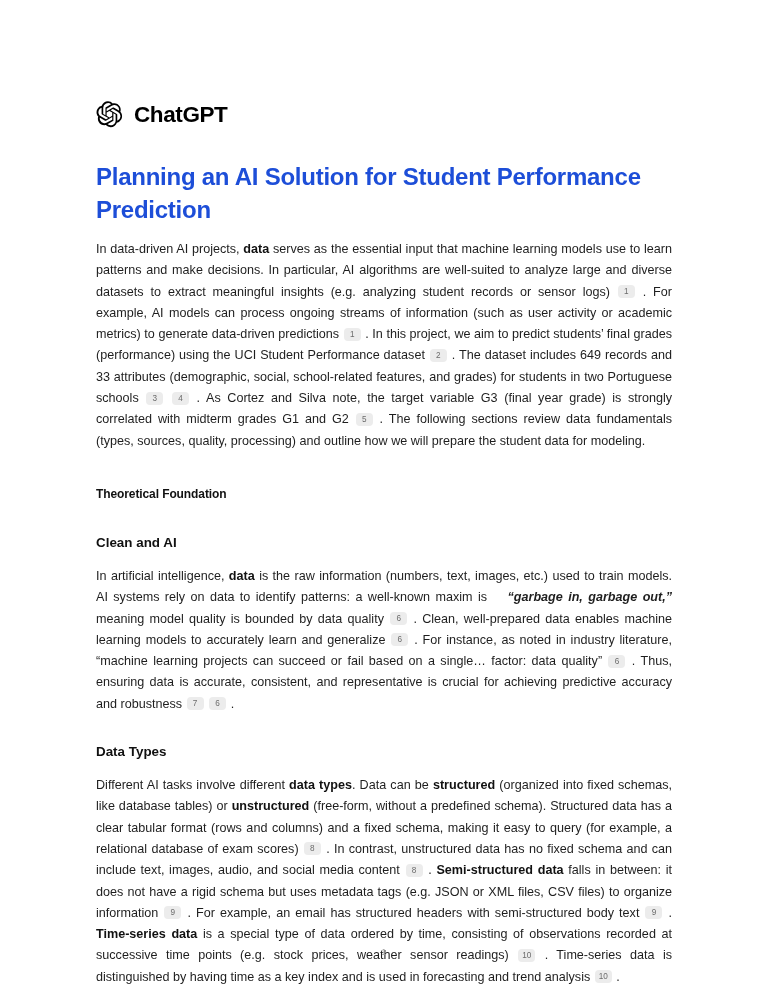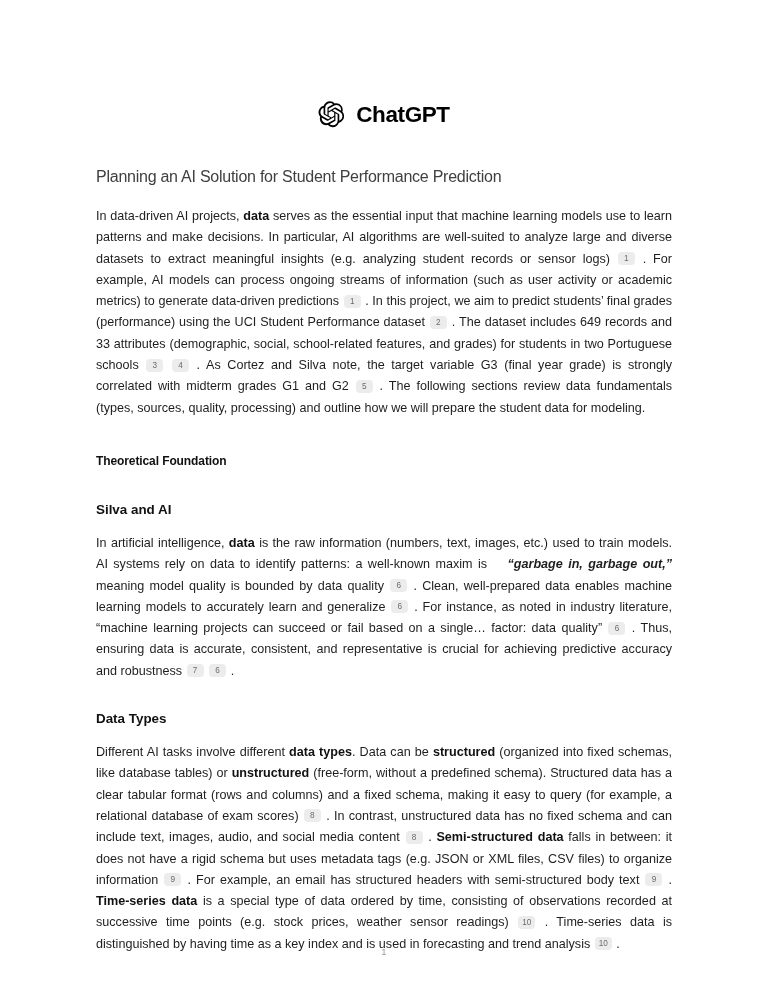--- a/index.html
+++ b/index.html
@@ -26,44 +26,43 @@
     padding: 0 96px;
   }
 
   
   .brand {
     display: flex;
     align-items: center;
     gap: 9px;
     padding-top: 96px;
     height: 36px;
-    justify-content: center;
   }
   .brand-mark {
     width: 29px;
     height: 29px;
     flex: 0 0 29px;
     display: block;
   }
   .brand-name {
     font-size: 22.5px;
     font-weight: 700;
     letter-spacing: -0.4px;
     color: #000000;
     line-height: 1;
     position: relative;
     top: 1px;
   }
 
   
   h1.doc-title {
-    font-size: 16px;
+    font-size: 24px;
     line-height: 33px;
-    font-weight: 400;
-    color: #404040;
+    font-weight: 700;
+    color: #1d4ed8;
     letter-spacing: -0.25px;
     margin: 28px 0 0 0;
     max-width: 580px;
   }
   h2.section-title {
     font-size: 12px;
     line-height: 24px;
     font-weight: 700;
     color: #111111;
     letter-spacing: -0.1px;
@@ -133,21 +132,21 @@
     </svg>
     <span class="brand-name">ChatGPT</span>
   </div>
 
   <h1 class="doc-title">Planning an AI Solution for Student Performance Prediction</h1>
 
   <p class="body"><span>In data-driven AI projects, </span><b>data</b><span> serves as the essential input that machine learning models use to learn patterns and make decisions. In particular, AI algorithms are well-suited to analyze large and diverse datasets to extract meaningful insights (e.g. analyzing student records or sensor logs)</span> <a class="cite">1</a> <span>. For example, AI models can process ongoing streams of information (such as user activity or academic metrics) to generate data-driven predictions</span> <a class="cite">1</a> <span>. In this project, we aim to predict students’ final grades (performance) using the UCI Student Performance dataset</span> <a class="cite">2</a> <span>. The dataset includes 649 records and 33 attributes (demographic, social, school-related features, and grades) for students in two Portuguese schools</span> <a class="cite">3</a> <a class="cite">4</a> <span>. As Cortez and Silva note, the target variable G3 (final year grade) is strongly correlated with midterm grades G1 and G2</span> <a class="cite">5</a> <span>. The following sections review data fundamentals (types, sources, quality, processing) and outline how we will prepare the student data for modeling.</span></p>
 
   <h2 class="section-title">Theoretical Foundation</h2>
 
-  <h3 class="subsection-title">Silva and AI</h3>
+  <h3 class="subsection-title">Clean and AI</h3>
 
   <p class="body tight"><span>In artificial intelligence, </span><b>data</b><span> is the raw information (numbers, text, images, etc.) used to train models. AI systems rely on data to identify patterns: a well-known maxim is </span><span class="bi">“garbage in, garbage out,”</span><span> meaning model quality is bounded by data quality</span> <a class="cite">6</a> <span>. Clean, well-prepared data enables machine learning models to accurately learn and generalize</span> <a class="cite">6</a> <span>. For instance, as noted in industry literature, “machine learning projects can succeed or fail based on a single… factor: data quality”</span> <a class="cite">6</a> <span>. Thus, ensuring data is accurate, consistent, and representative is crucial for achieving predictive accuracy and robustness</span> <a class="cite">7</a> <a class="cite">6</a> <span>.</span></p>
 
   <h3 class="subsection-title">Data Types</h3>
 
   <p class="body tight"><span>Different AI tasks involve different </span><b>data types</b><span>. Data can be </span><b>structured</b><span> (organized into fixed schemas, like database tables) or </span><b>unstructured</b><span> (free-form, without a predefined schema). Structured data has a clear tabular format (rows and columns) and a fixed schema, making it easy to query (for example, a relational database of exam scores)</span> <a class="cite">8</a> <span>. In contrast, unstructured data has no fixed schema and can include text, images, audio, and social media content</span> <a class="cite">8</a> <span>. </span><b>Semi-structured data</b><span> falls in between: it does not have a rigid schema but uses metadata tags (e.g. JSON or XML files, CSV files) to organize information</span> <a class="cite">9</a> <span>. For example, an email has structured headers with semi-structured body text</span> <a class="cite">9</a> <span>. </span><b>Time-series data</b><span> is a special type of data ordered by time, consisting of observations recorded at successive time points (e.g. stock prices, weather sensor readings)</span> <a class="cite">10</a> <span>. Time-series data is distinguished by having time as a key index and is used in forecasting and trend analysis</span> <a class="cite">10</a> <span>.</span></p>
 
   <div class="page-footer">1</div>
 
 </div>

